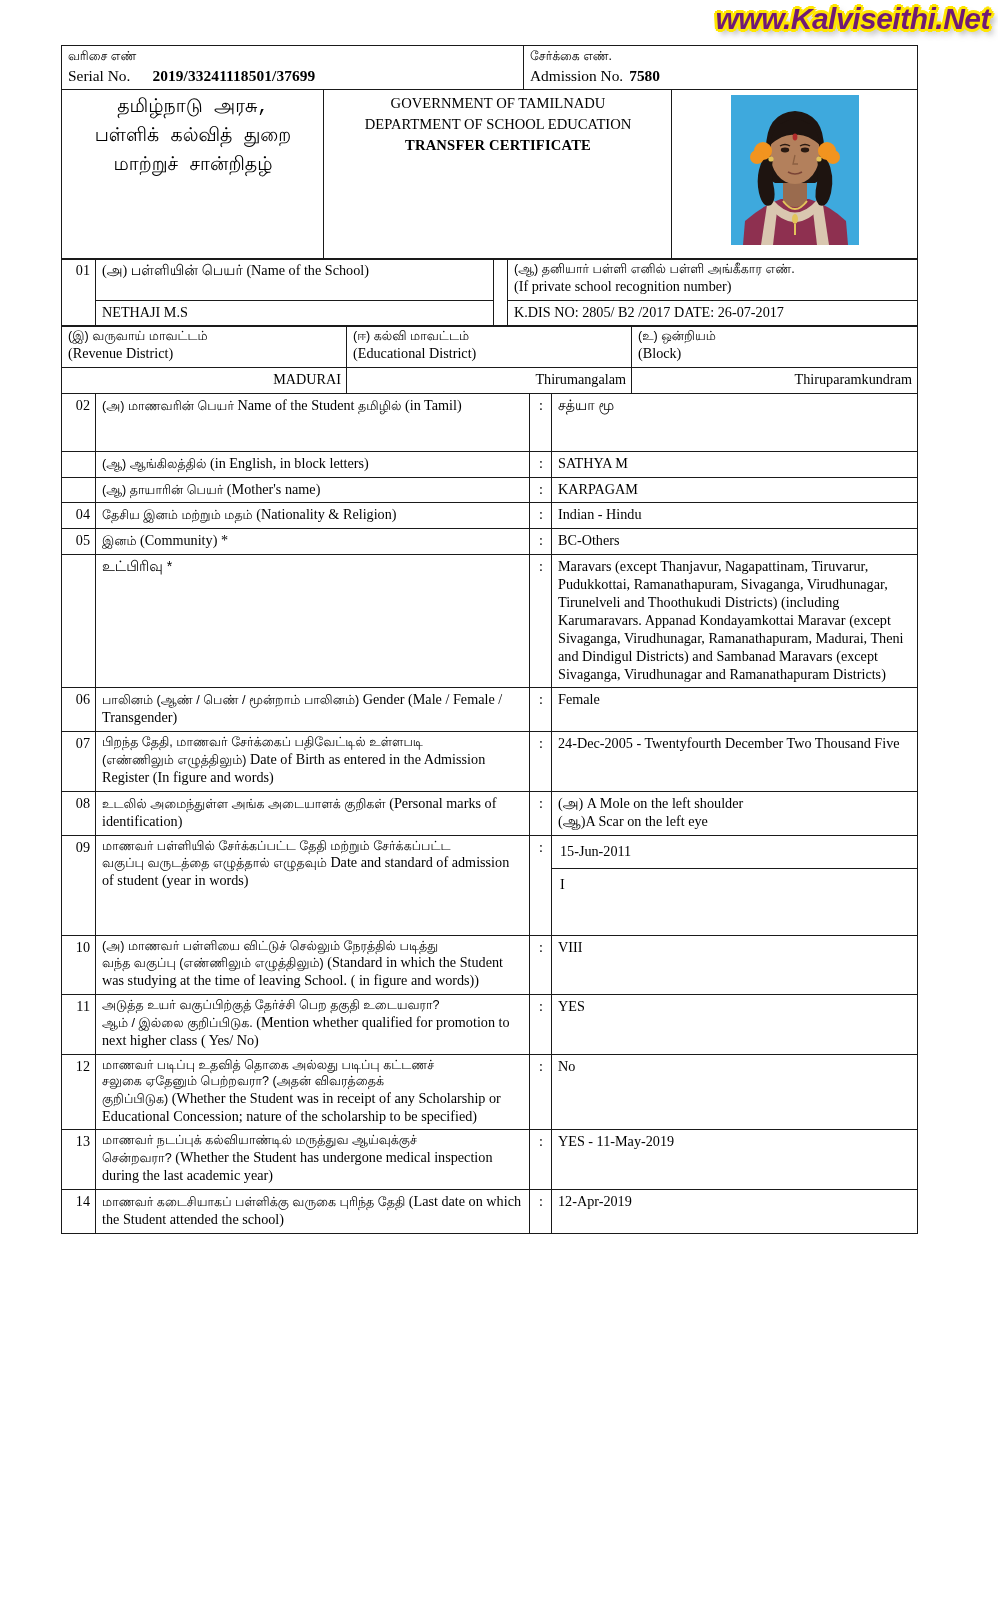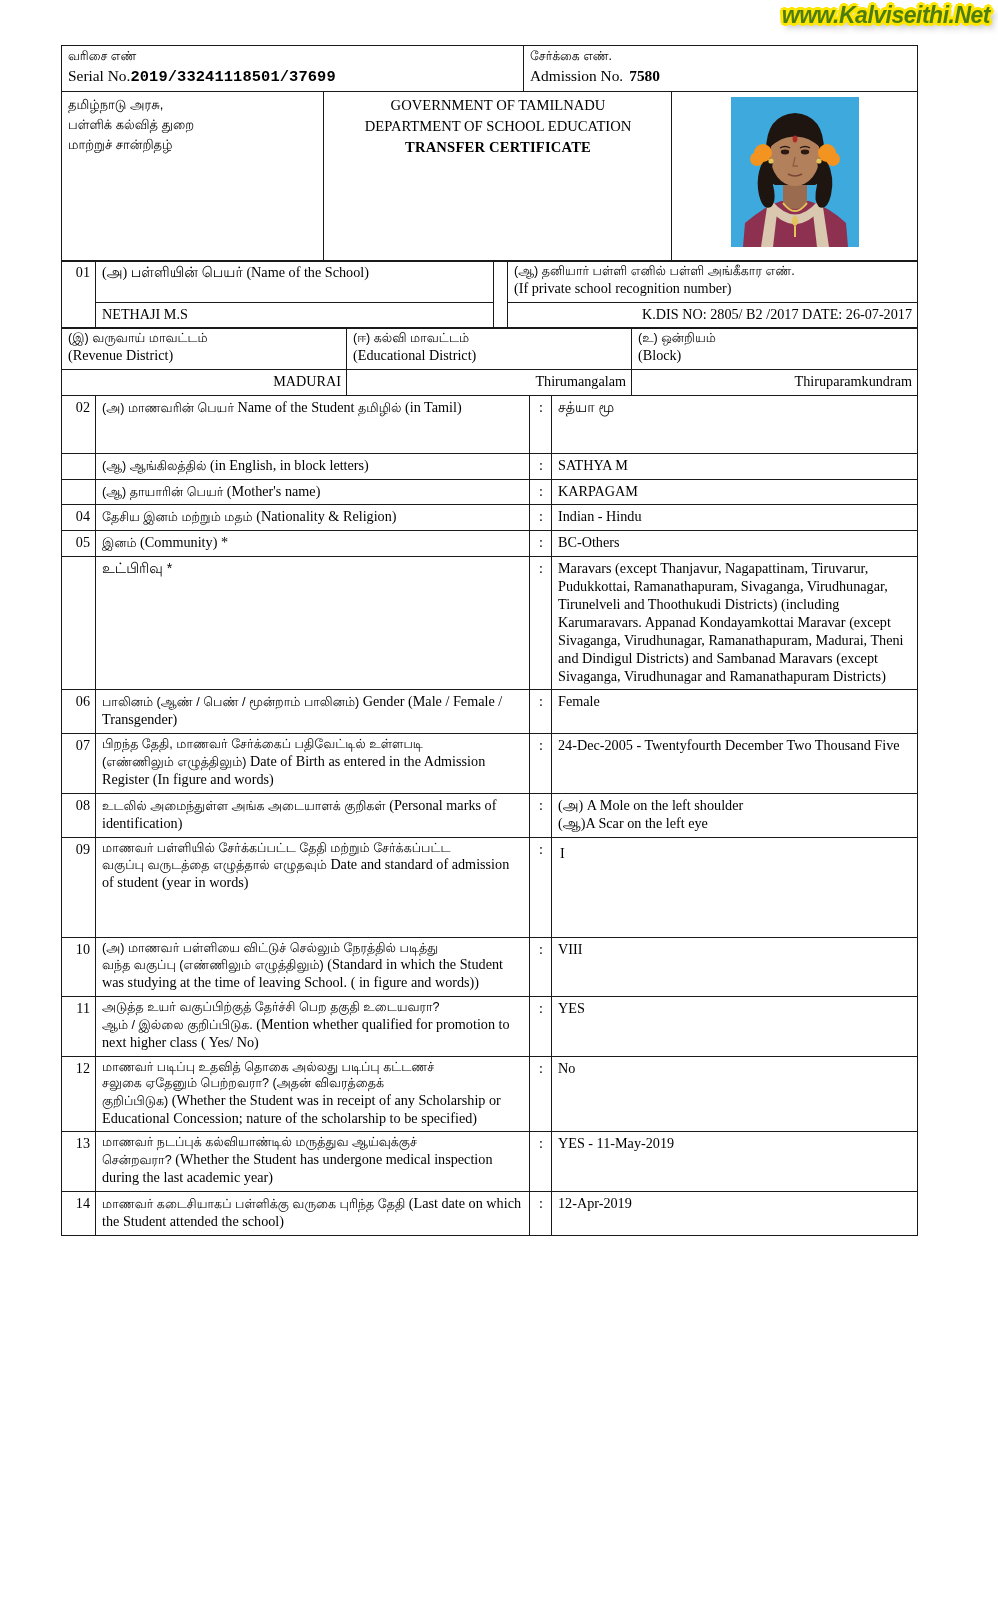--- a/index.html
+++ b/index.html
@@ -13,24 +13,24 @@
     position: relative;
     overflow: hidden;
   }
 
   
   #watermark {
     position: absolute;
     top: 2px;
     right: 8px;
     font-family: "Liberation Sans", sans-serif;
-    font-size: 23px;
+    font-size: 30px;
     font-weight: bold;
     font-style: italic;
-    color: #4d7c0f;
+    color: #701a75;
     letter-spacing: -0.5px;
     text-shadow:
       -2px -2px 0 #ffe600, 2px -2px 0 #ffe600,
       -2px  2px 0 #ffe600, 2px  2px 0 #ffe600,
       -3px  0   0 #ffe600, 3px  0   0 #ffe600,
        0   -3px 0 #ffe600, 0    3px 0 #ffe600,
        4px  5px 6px rgba(90,90,90,0.55);
     z-index: 50;
     white-space: nowrap;
   }
@@ -70,47 +70,47 @@
   .vmid { vertical-align: middle; }
 
   
   .serial-cell { padding: 4px 6px 6px 8px; }
   .serial-tamil {
     font-family: "Liberation Sans", "DejaVu Sans", sans-serif;
     font-size: 12.4px;
     line-height: 1.25;
   }
   .serial-line { font-size: 15.4px; margin-top: 1px; white-space: nowrap; }
-  .serial-val { font-weight: bold; letter-spacing: 0.1px; font-family: Liberation Mono, monospace; }
+  .serial-val { font-weight: bold; margin-left: 22px; letter-spacing: 0.1px; }
   .adm-val { margin-left: 6px; font-weight: bold; }
 
   
   .hdr-cell { height: 170px; vertical-align: middle; }
   .hdr-tamil {
-    font-family: Liberation Sans, sans-serif;
-    font-size: 13px;
-    text-align: left;
+    font-family: Liberation Mono, monospace;
+    font-size: 19px;
+    text-align: center;
     line-height: 1.55;
   }
   .hdr-eng { text-align: center; font-size: 14.6px; line-height: 1.45; }
   .hdr-eng .bold { font-weight: bold; letter-spacing: 0.2px; }
 
   .photo-cell { padding: 0; text-align: center; vertical-align: middle; }
   .photo-wrap {
     width: 168px; height: 155px;
     margin: 0 auto;
     position: relative;
     overflow: hidden;
     background: #ffffff;
   }
 
   
   .sch-label { font-size: 14.2px; line-height: 1.3; }
   .sch-val { font-size: 14.6px; }
-  .center { text-align: right; }
+  .center { text-align: left; }
 
   .dist-name { text-align: right; font-size: 15px; padding: 5px 4px 6px; }
 
   
   table.inner { border-collapse: collapse; width: 100%; height: 100%; table-layout: fixed; }
   table.inner td { border: none; border-bottom: 1.4px solid #1a1a1a; padding: 7px 6px 7px 8px; font-size: 14.2px; height: 50%; }
   table.inner tr:last-child td { border-bottom: none; }
   .subcaste-text { font-size: 14.2px; line-height: 1.30; padding: 4px 6px 5px 8px; margin-top: 26px; }
 </style>
 </head>
@@ -365,20 +365,23 @@
         <td class="num vmid">09</td>
         <td class="vmid" style="height:100px">
           <div class="tam">மாணவர் பள்ளியில் சேர்க்கப்பட்ட தேதி மற்றும் சேர்க்கப்பட்ட</div>
           <span class="tam">வகுப்பு வருடத்தை எழுத்தால் எழுதவும் </span><span>Date and standard of admission of student (year in words)</span>
         </td>
         <td class="colon vmid">:</td>
         <td style="padding:0">
           <table class="inner">
             <tbody>
               <tr>
+                <td>15-Jun-2011</td>
+              </tr>
+              <tr>
                 <td>I</td>
               </tr>
             </tbody>
           </table>
         </td>
       </tr>
 
       <tr>
         <td class="num vmid">10</td>
         <td class="vmid">

